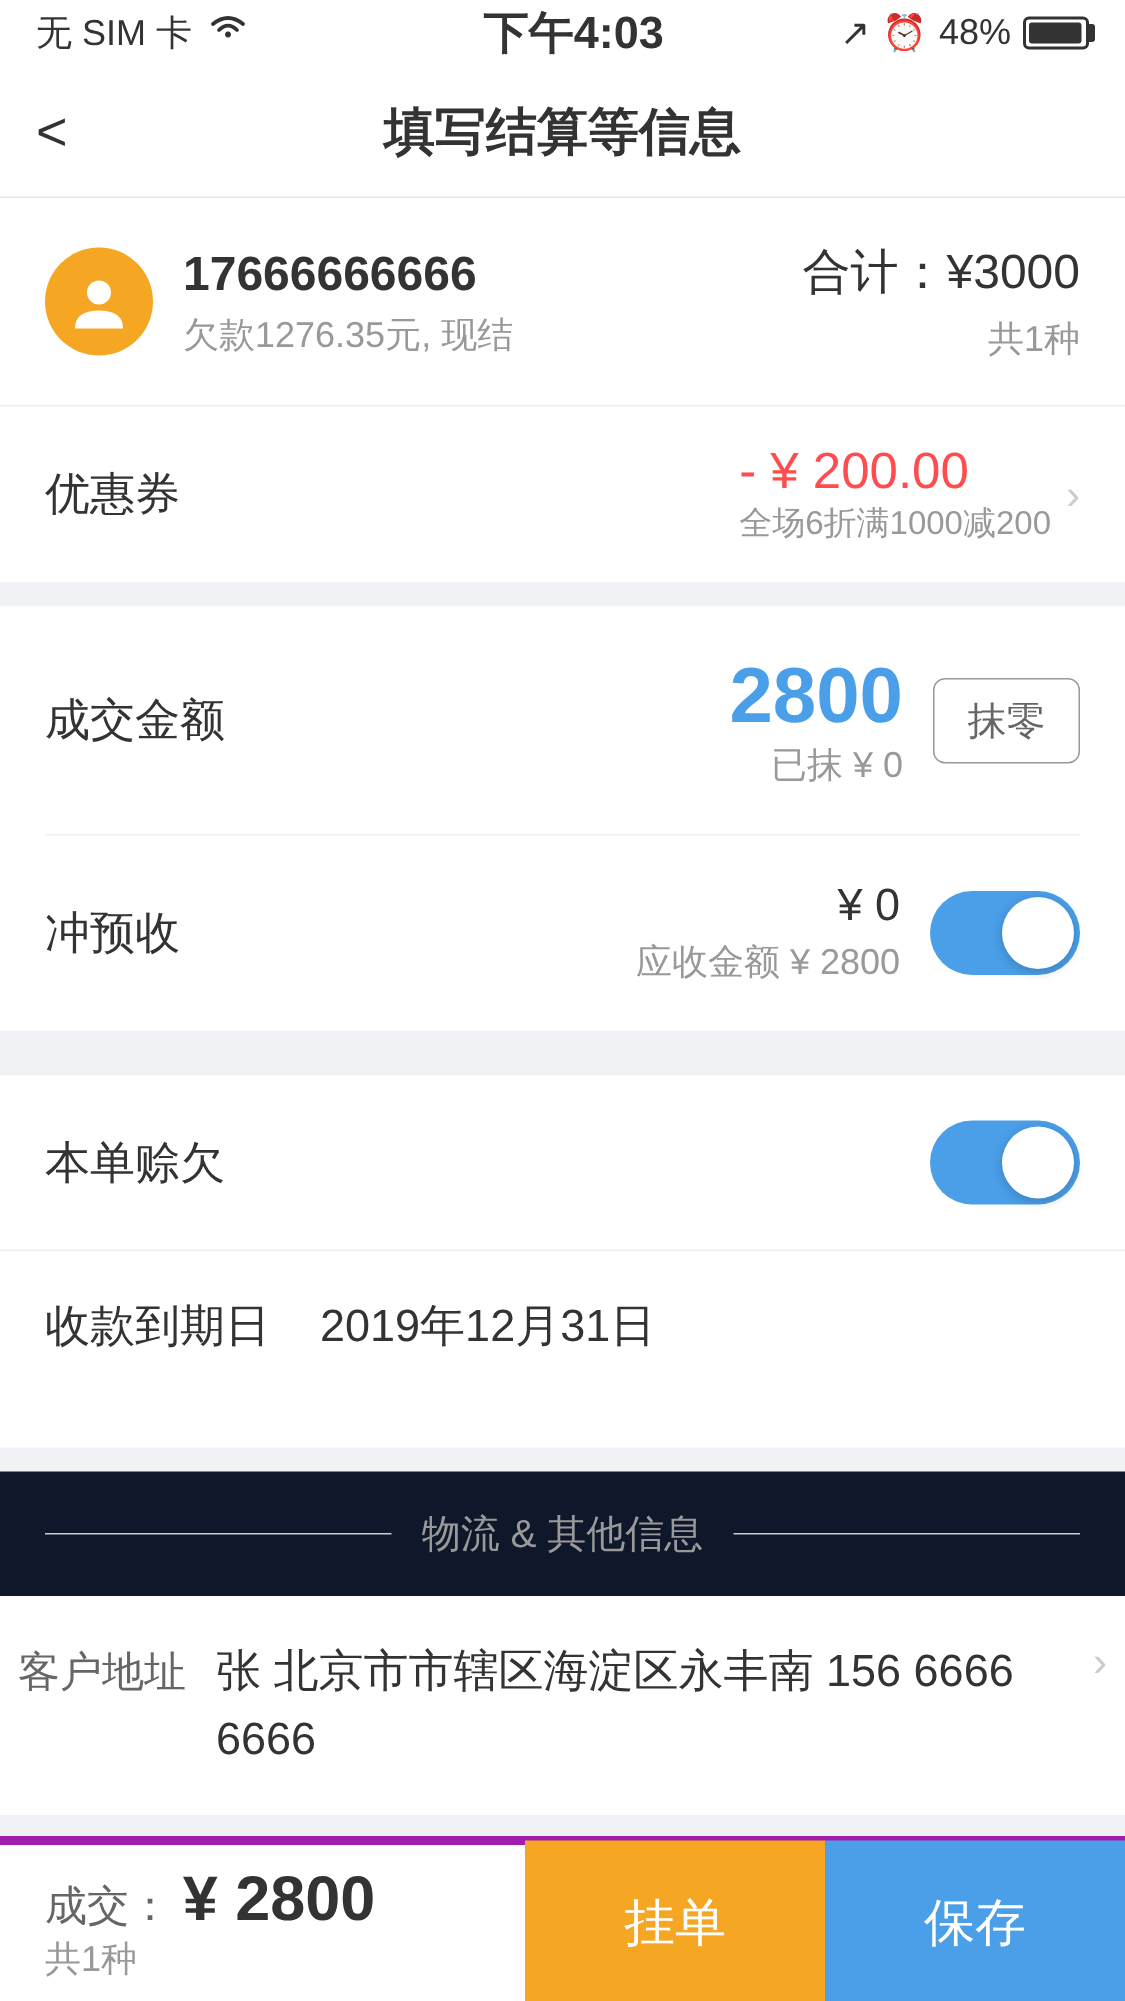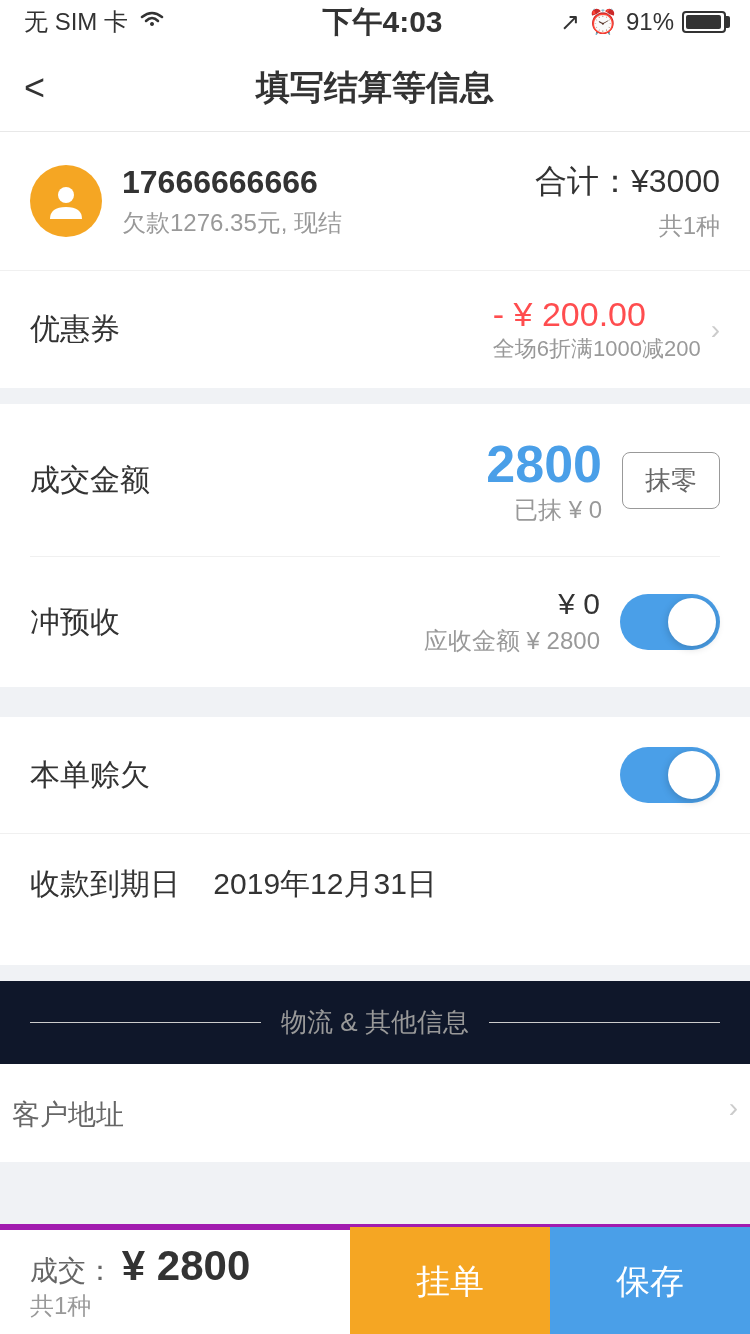--- a/index.html
+++ b/index.html
@@ -230,21 +230,21 @@
         <path d="M14 16 A2 2 0 1 1 14.01 16Z" fill="#333"></path>
         <path d="M8 11 Q14 5 20 11" fill="none" stroke="#333" stroke-width="2.5" stroke-linecap="round"></path>
         <path d="M4 7 Q14 -1 24 7" fill="none" stroke="#333" stroke-width="2.5" stroke-linecap="round"></path>
       </svg>
     </span>
   </div>
   <div class="status-center">下午4:03</div>
   <div class="status-right">
     <span>↗</span>
     <span>⏰</span>
-    <span>91%</span>
+    <span>48%</span>
     <div class="battery">
       <div class="battery-fill"></div>
     </div>
   </div>
 </div>
 
 <div class="nav-bar">
   <span class="nav-back">&lt;</span>
   <span class="nav-title">填写结算等信息</span>
 </div>
@@ -331,20 +331,21 @@
 
   <div class="divider-section">
     <div class="divider-line"></div>
     <span class="divider-text">物流 &amp; 其他信息</span>
     <div class="divider-line"></div>
   </div>
 
   <div class="section">
     <div class="address-row">
       <span class="address-label">客户地址</span>
+      <span class="address-value">张 北京市市辖区海淀区永丰南 156 6666 6666</span>
       <span class="chevron">›</span>
     </div>
   </div>
 
 </div>
 
 <div class="bottom-bar">
   <div class="bottom-summary">
     <div>
       <span class="bottom-total-label">成交：</span>

